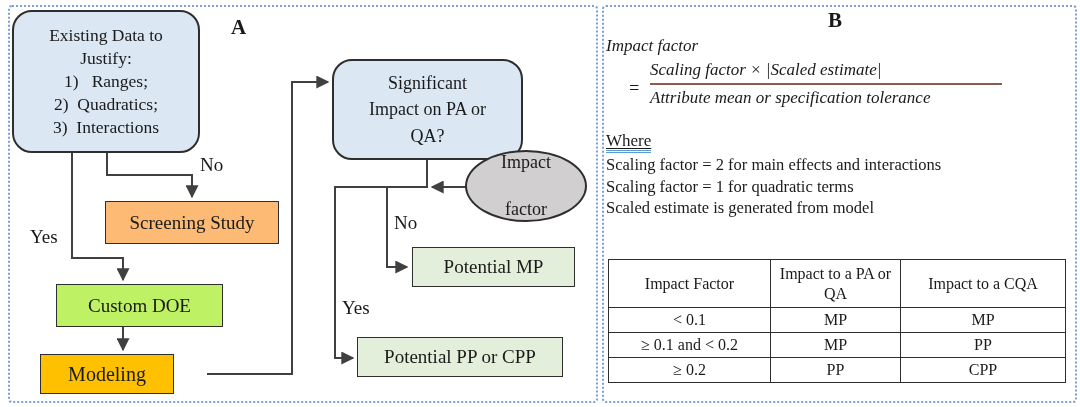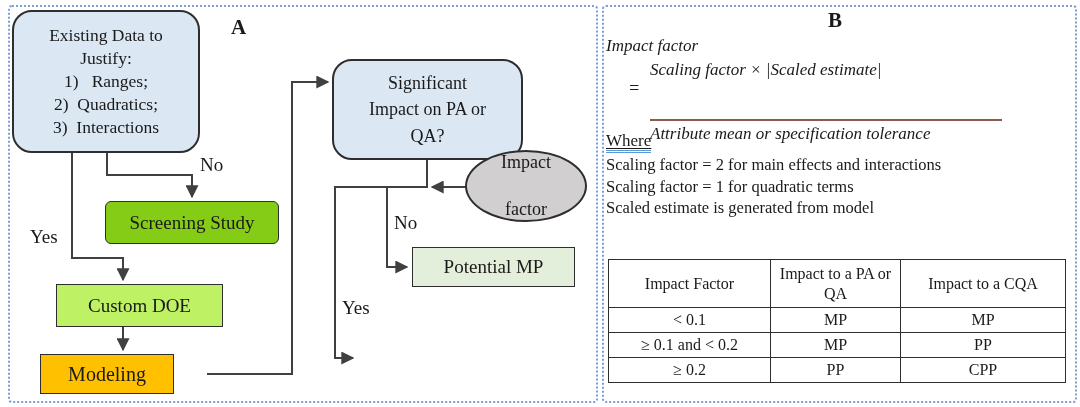--- a/index.html
+++ b/index.html
@@ -74,21 +74,21 @@
   </svg>
 
   <div class="node rounded" style="left: 12px; top: 10px; width: 188px; height: 143px; font-size: 17.5px; background-color: rgb(219, 231, 243);">
     <div>Existing Data to</div>
     <div>Justify:</div>
     <div>1)&nbsp;&nbsp;&nbsp;Ranges;</div>
     <div>2)&nbsp;&nbsp;Quadratics;</div>
     <div>3)&nbsp;&nbsp;Interactions</div>
   </div>
 
-  <div class="node" style="left: 105px; top: 201px; width: 174px; height: 43px; font-size: 19px; border-width: 1.5px; background-color: #84cc16; border-radius: 6px;">
+  <div class="node" style="left: 105px; top: 201px; width: 174px; height: 43px; font-size: 19px; border-width: 1.5px; background-color: #fdba74;">
     <div>Screening Study</div>
   </div>
 
   <div class="node" style="left: 56px; top: 284px; width: 167px; height: 43px; font-size: 19px; border-width: 1.5px; background-color: #bef264;">
     <div>Custom DOE</div>
   </div>
 
   <div class="node" style="left: 40px; top: 354px; width: 134px; height: 40px; font-size: 20px; border-width: 1.5px; background-color: rgb(255, 192, 0);">
     <div>Modeling</div>
   </div>
@@ -101,37 +101,40 @@
 
   <div class="node ellipse" style="left: 465px; top: 150px; width: 122px; height: 72px; font-size: 18px; line-height: 1.3; background-color: rgb(209, 207, 207);">
     <div>Impact</div>
     <div>factor</div>
   </div>
 
   <div class="node" style="left: 412px; top: 247px; width: 163px; height: 40px; font-size: 19px; border-width: 1.5px; background-color: rgb(227, 239, 218);">
     <div>Potential MP</div>
   </div>
 
+  <div class="node" style="left: 357px; top: 337px; width: 206px; height: 40px; font-size: 19px; border-width: 1.5px; background-color: rgb(227, 239, 218);">
+    <div>Potential PP or CPP</div>
+  </div>
 
   <div class="edge-label" style="left:30px;top:226px;">Yes</div>
   <div class="edge-label" style="left:200px;top:154px;">No</div>
   <div class="edge-label" style="left:394px;top:212px;">No</div>
   <div class="edge-label" style="left:342px;top:297px;">Yes</div>
 
   <div class="panel" style="left:602px;top:5px;width:471px;height:394px;"></div>
 
   <div class="panel-label" style="left:828px;top:8px;">B</div>
 
   <div class="math b-impact-label">Impact factor</div>
 
   <div class="b-eq">=</div>
 
   <div class="b-frac">
     <div class="math num">Scaling factor × |Scaled estimate|</div>
-    <div class="math den" style="border-top-color: rgb(138, 92, 80); margin-top: 36px;">Attribute mean or specification tolerance</div>
+    <div class="math den" style="border-top-color: rgb(138, 92, 80);">Attribute mean or specification tolerance</div>
   </div>
 
   <div class="b-where">
     <span class="where-word">Where</span>
   </div>
 
   <div class="b-lines">
     <div>Scaling factor = 2 for main effects and interactions</div>
     <div>Scaling factor = 1 for quadratic terms</div>
     <div>Scaled estimate is generated from model</div>

